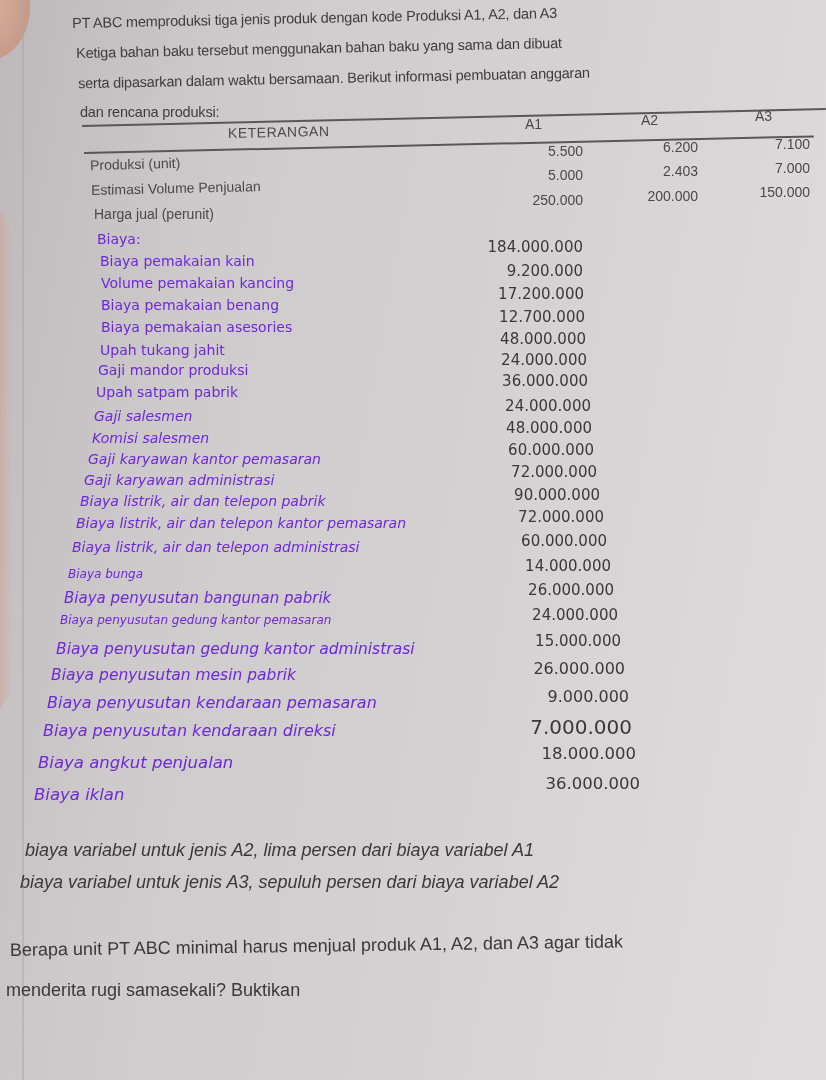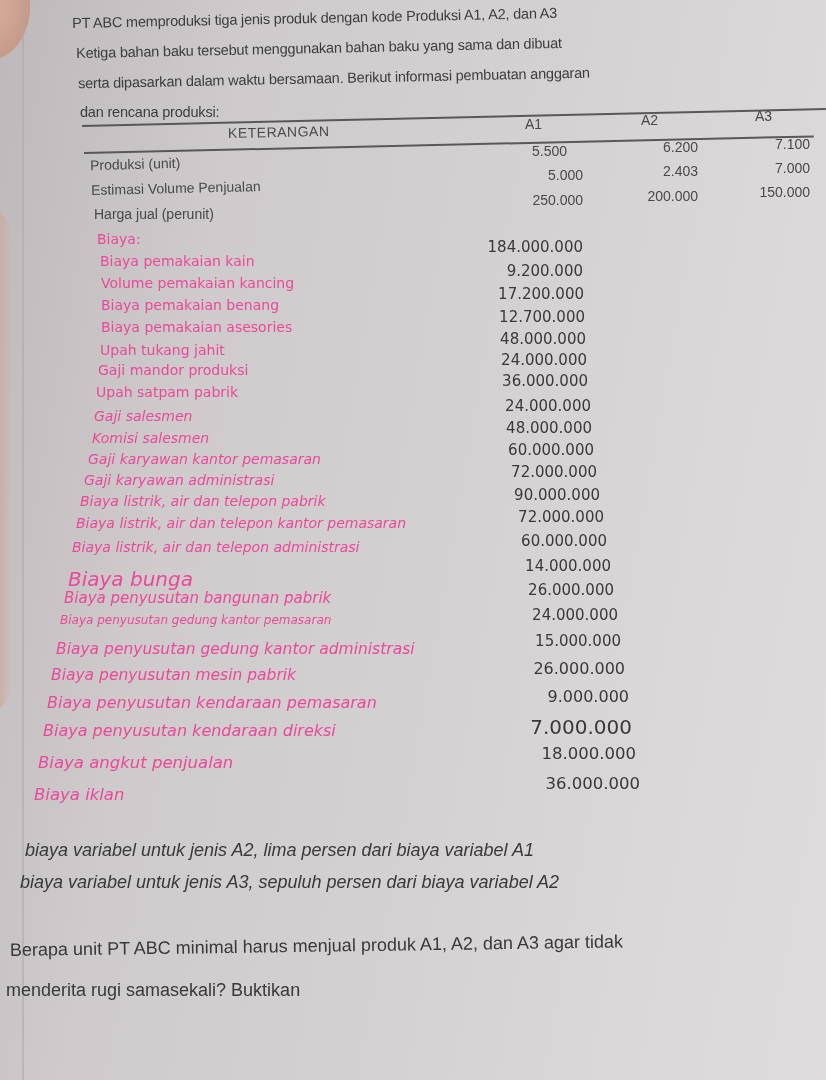--- a/index.html
+++ b/index.html
@@ -20,21 +20,21 @@
   }
   .page-edge {
     position:absolute; left:22px; top:0; width:2px; height:1080px;
     background:rgba(170,165,168,.5);
   }
   .intro { position:absolute; font-size:14.5px; letter-spacing:-0.2px; white-space:nowrap; color:#3e3c3d; font-family:"Liberation Sans", sans-serif; }
   .rule { position:absolute; height:2px; background:#5a5758; transform-origin:left center; }
   .hdr { position:absolute; font-size:14px; color:#4a4849; white-space:nowrap; font-family:"Liberation Sans", sans-serif; }
   .cell { position:absolute; font-size:14px; color:#4a4849; white-space:nowrap; font-family:"Liberation Sans", sans-serif; }
   .num { text-align:right; }
-  .lbl { position:absolute; font-size:14px; white-space:nowrap; color:#ec4899; }
+  .lbl { position:absolute; font-size:14px; white-space:nowrap; color:#6d28d9; }
   .lbl.it { font-style:italic; }
   .val { position:absolute; font-size:15px; white-space:nowrap; text-align:right; color:#3a3839; }
   .foot { position:absolute; font-size:18px; white-space:nowrap; color:#3a3839; font-family:"Liberation Sans", sans-serif; }
   .foot.it { font-style:italic; }
 </style>
 </head>
 <body>
 
 <div class="finger"></div>
 <div class="finger2"></div>
@@ -47,21 +47,21 @@
 
 <div class="rule" style="left:82px;top:125px;width:744px;transform:rotate(-1.3deg);"></div>
 <div class="rule" style="left:84px;top:152px;width:730px;transform:rotate(-1.3deg);"></div>
 
 <div class="hdr" style="left:228px;top:124px;transform:rotate(-1.2deg);letter-spacing:0.5px;">KETERANGAN</div>
 <div class="hdr" style="left:525px;top:116px;">A1</div>
 <div class="hdr" style="left:641px;top:112px;">A2</div>
 <div class="hdr" style="left:755px;top:108px;">A3</div>
 
 <div class="cell" style="left:90px;top:156px;transform:rotate(-1.5deg);">Produksi (unit)</div>
-<div class="cell num" style="left:504px;top:143px;width:63px;">5.500</div>
+<div class="cell num" style="left:520px;top:143px;width:63px;">5.500</div>
 <div class="cell num" style="left:640px;top:139px;width:58px;">6.200</div>
 <div class="cell num" style="left:750px;top:136px;width:60px;">7.100</div>
 
 <div class="cell" style="left:91px;top:180px;transform:rotate(-1.3deg);">Estimasi Volume Penjualan</div>
 <div class="cell num" style="left:520px;top:167px;width:63px;">5.000</div>
 <div class="cell num" style="left:640px;top:163px;width:58px;">2.403</div>
 <div class="cell num" style="left:750px;top:160px;width:60px;">7.000</div>
 
 <div class="cell" style="left:94px;top:206px;">Harga jual (perunit)</div>
 <div class="cell num" style="left:510px;top:192px;width:73px;">250.000</div>
@@ -105,21 +105,21 @@
 
 <div class="lbl it" style="left:80px;top:493px;">Biaya listrik, air dan telepon pabrik</div>
 <div class="val" style="left:470px;top:486px;width:130px;">90.000.000</div>
 
 <div class="lbl it" style="left:76px;top:515px;">Biaya listrik, air dan telepon kantor pemasaran</div>
 <div class="val" style="left:470px;top:508px;width:134px;">72.000.000</div>
 
 <div class="lbl it" style="left:72px;top:539px;">Biaya listrik, air dan telepon administrasi</div>
 <div class="val" style="left:470px;top:532px;width:137px;">60.000.000</div>
 
-<div class="lbl it" style="left:68px;top:567px;font-size:20px;">Biaya bunga</div>
+<div class="lbl it" style="left:68px;top:567px;font-size:12px;">Biaya bunga</div>
 <div class="val" style="left:470px;top:557px;width:141px;">14.000.000</div>
 
 <div class="lbl it" style="left:64px;top:589px;font-size:15px;">Biaya penyusutan bangunan pabrik</div>
 <div class="val" style="left:470px;top:581px;width:144px;">26.000.000</div>
 
 <div class="lbl it" style="left:60px;top:613px;font-size:12px;">Biaya penyusutan gedung kantor pemasaran</div>
 <div class="val" style="left:470px;top:606px;width:148px;">24.000.000</div>
 
 <div class="lbl it" style="left:56px;top:640px;font-size:15.5px;">Biaya penyusutan gedung kantor administrasi</div>
 <div class="val" style="left:470px;top:632px;width:151px;">15.000.000</div>

